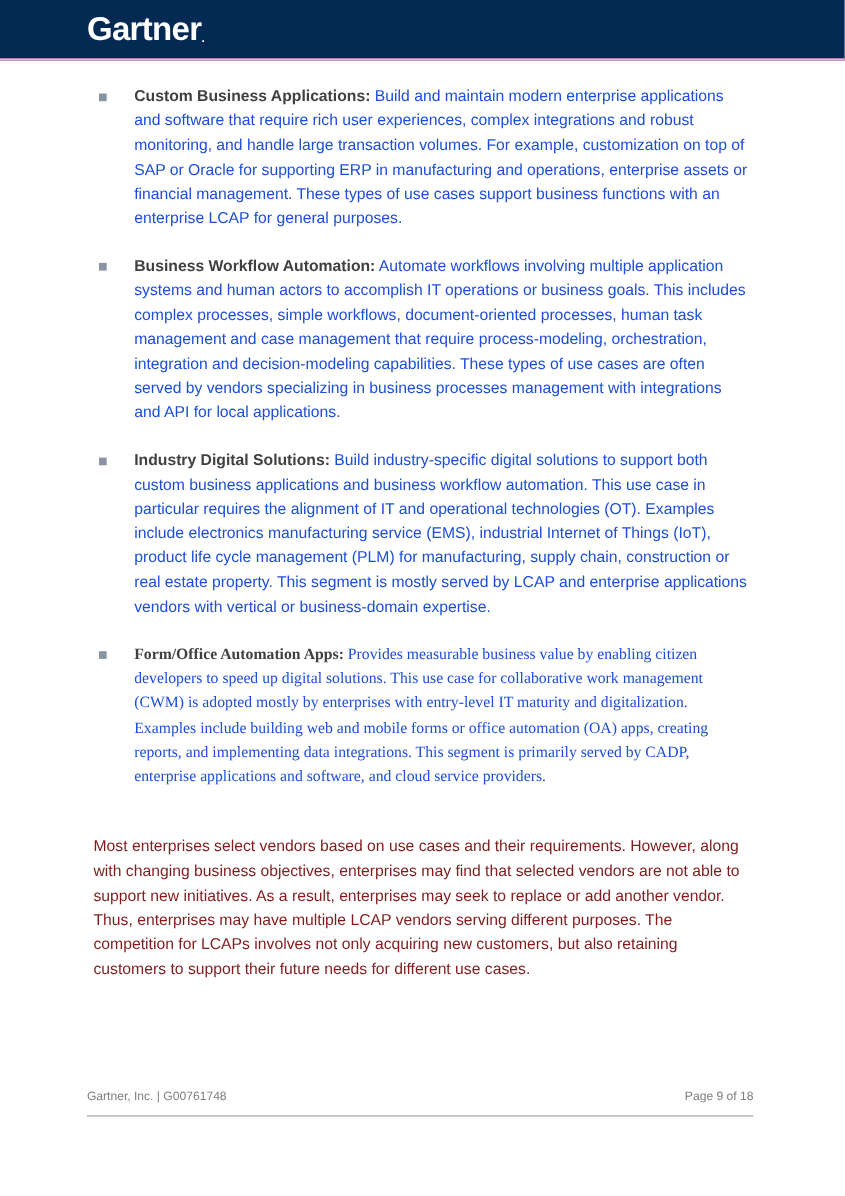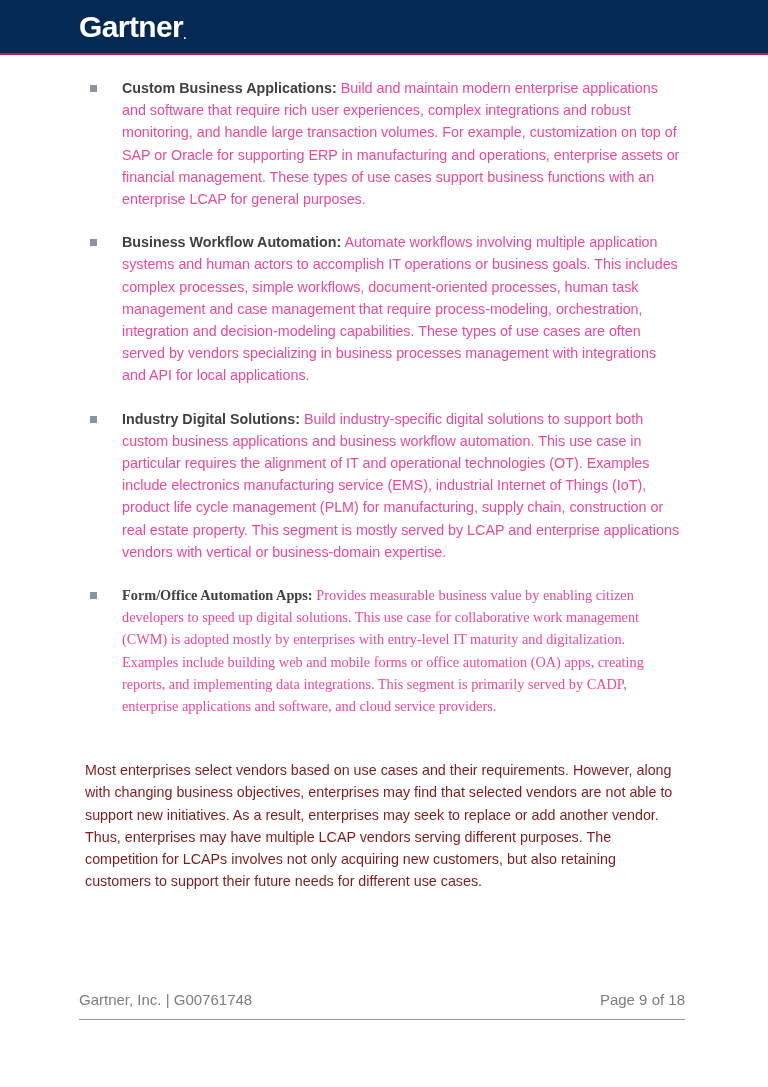--- a/index.html
+++ b/index.html
@@ -17,21 +17,21 @@
   }
 
   
   .header-band {
     position: absolute;
     top: 0;
     left: 0;
     width: 768px;
     height: 53px;
     background: #042a54;
-    border-bottom: 2px solid #be185d;
+    border-bottom: 2px solid #f9a8d4;
     box-sizing: content-box;
   }
   .logo {
     position: absolute;
     left: 79px;
     top: 8px;
     color: #ffffff;
     font-size: 30px;
     font-weight: bold;
     letter-spacing: -0.6px;
@@ -83,21 +83,21 @@
     top: 8px;
     width: 7px;
     height: 7px;
     background: #8894a4;
   }
   .lead {
     font-weight: bold;
     color: #404040;
   }
   .body-text {
-    color: #ec4899;
+    color: #1d4ed8;
   }
 
   p.para {
     font-size: 14.3px;
     line-height: 22.2px;
     color: #7f1d1d;
     margin: 0;
     padding-top: 42px;
   }
 
@@ -114,21 +114,21 @@
   .footer {
     position: absolute;
     top: 991px;
     left: 79px;
     width: 606px;
   }
   .footer-row {
     display: flex;
     justify-content: space-between;
     align-items: flex-start;
-    font-size: 15px;
+    font-size: 11px;
     color: #7d7d7d;
     padding-bottom: 11px;
   }
   .footer-rule {
     height: 1px;
     background: #9a9a9a;
     width: 100%;
   }
 
   .notice {

